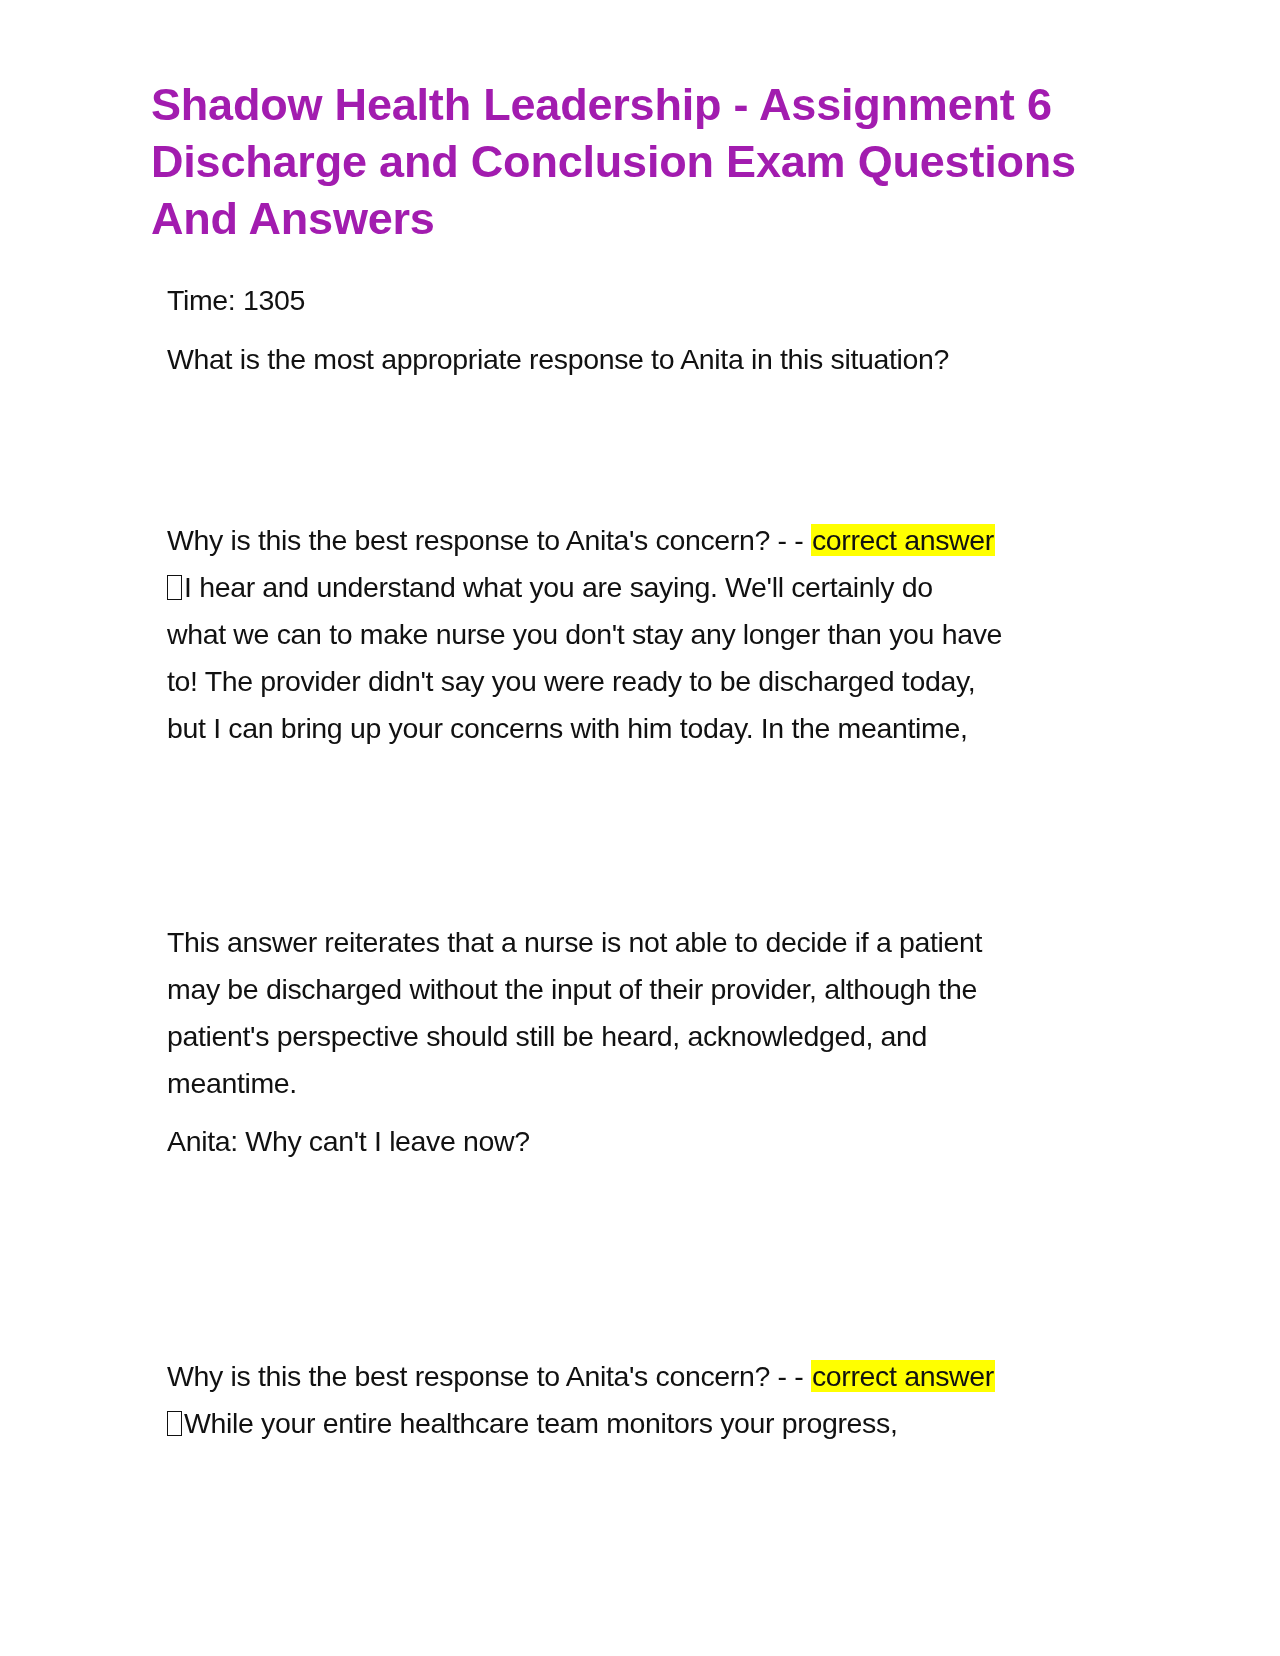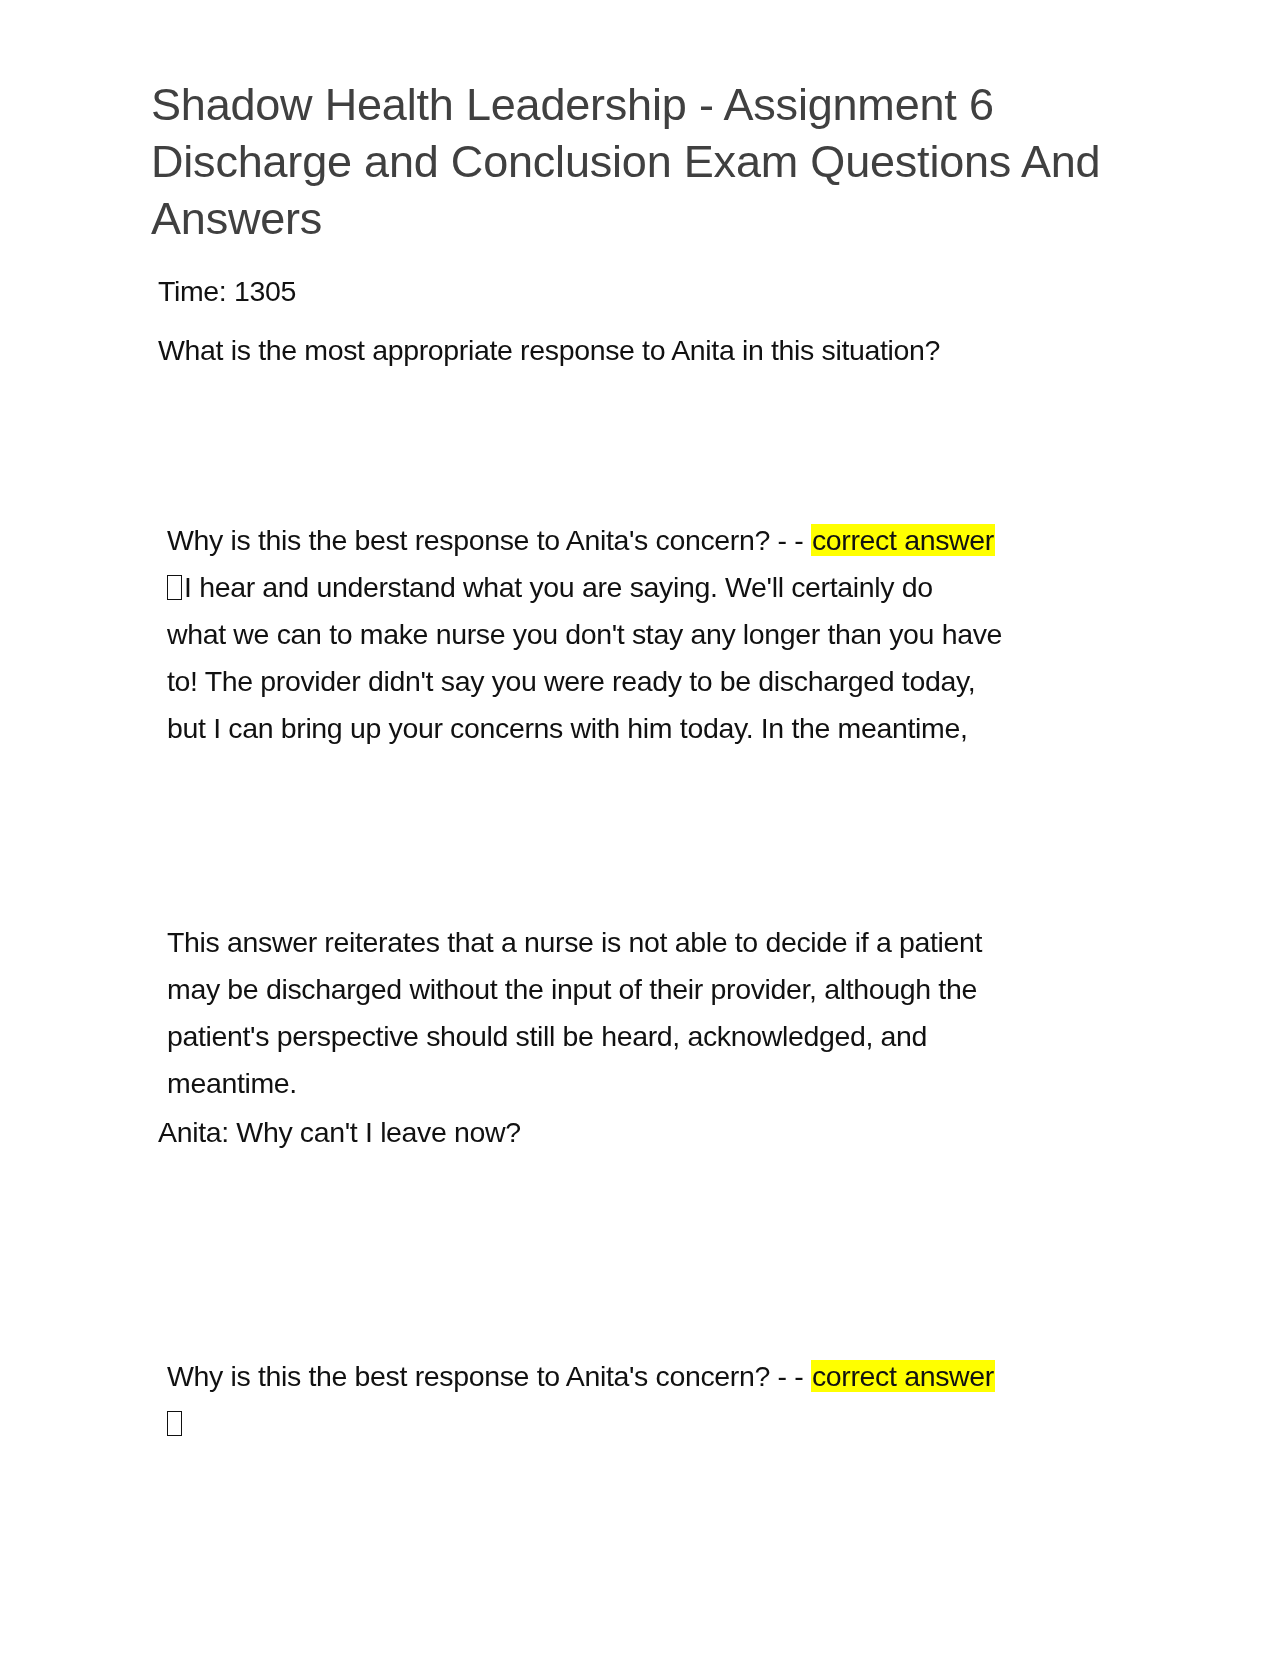--- a/index.html
+++ b/index.html
@@ -19,30 +19,30 @@
       top: 0;
       width: 980px;
     }
     .title {
       position: absolute;
       left: 0;
       top: 76px;
       width: 980px;
       margin: 0;
       font-family: "Liberation Sans", sans-serif;
-      font-weight: normal;
+      font-weight: bold;
       font-size: 45px;
       line-height: 57px;
-      color: #404040;
+      color: #a21caf;
       letter-spacing: -0.2px;
     }
     .line {
       position: absolute;
       left: 0;
-      margin: 7px;
+      margin: 16px;
       font-family: "Liberation Sans", sans-serif;
       font-size: 28.5px;
       line-height: 47px;
       color: #111111;
       white-space: nowrap;
       letter-spacing: -0.35px;
     }
     .para {
       position: absolute;
       left: 0;
@@ -95,16 +95,16 @@
     <span class="ln">This answer reiterates that a nurse is not able to decide if a patient</span>
     <span class="ln">may be discharged without the input of their provider, although the</span>
     <span class="ln">patient's perspective should still be heard, acknowledged, and</span>
     <span class="ln">meantime.</span>
   </div>
 
   <p class="line" style="top:1102px;">Anita: Why can't I leave now?</p>
 
   <div class="para" style="top:1337px;">
     <span class="ln"><span>Why is this the best response to Anita's concern? - - </span><span class="hl">correct answer</span></span>
-    <span class="ln"><span class="glyph-box"></span></span>
+    <span class="ln"><span class="glyph-box"></span><span>While your entire healthcare team monitors your progress,</span></span>
   </div>
 
 </div>
 
 </body></html>

